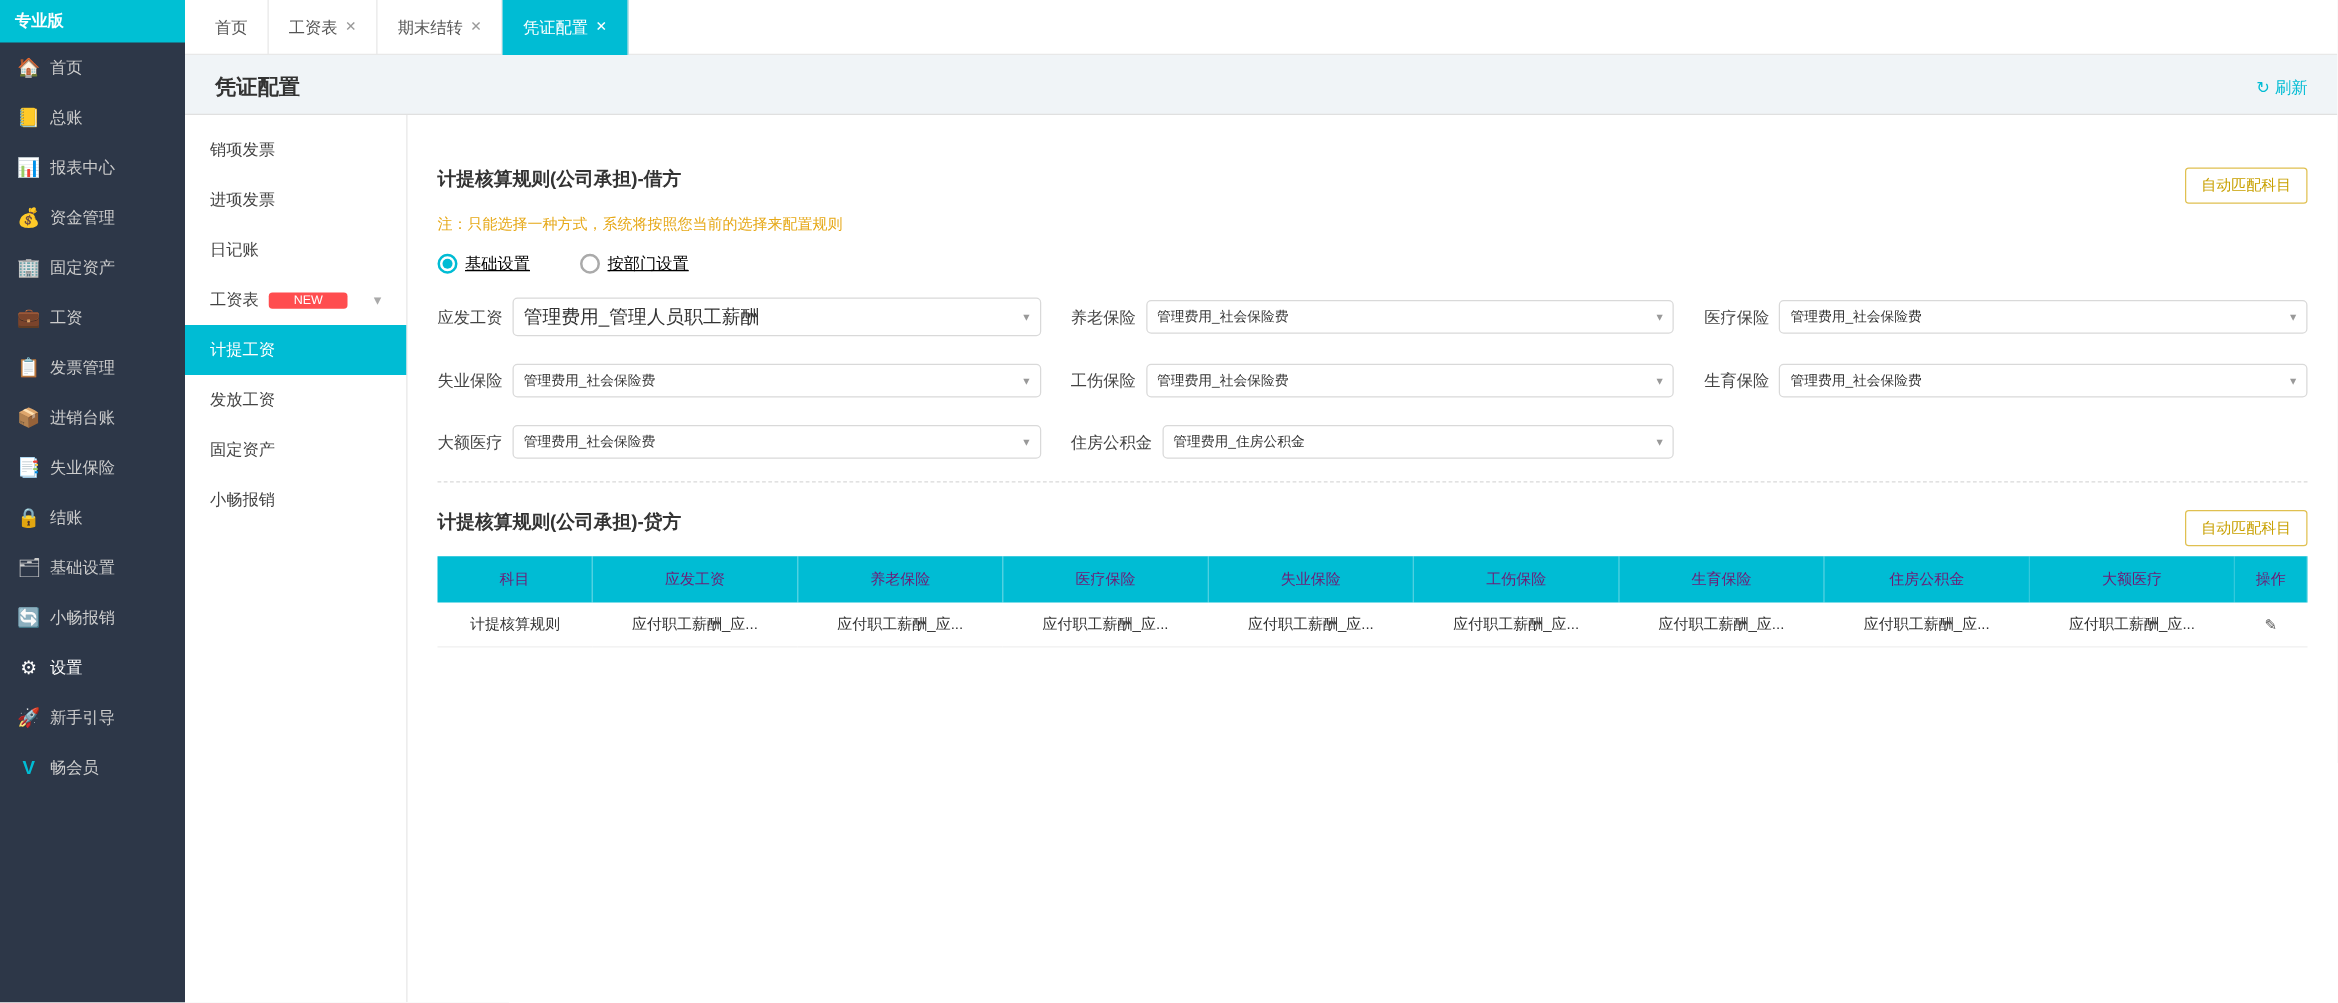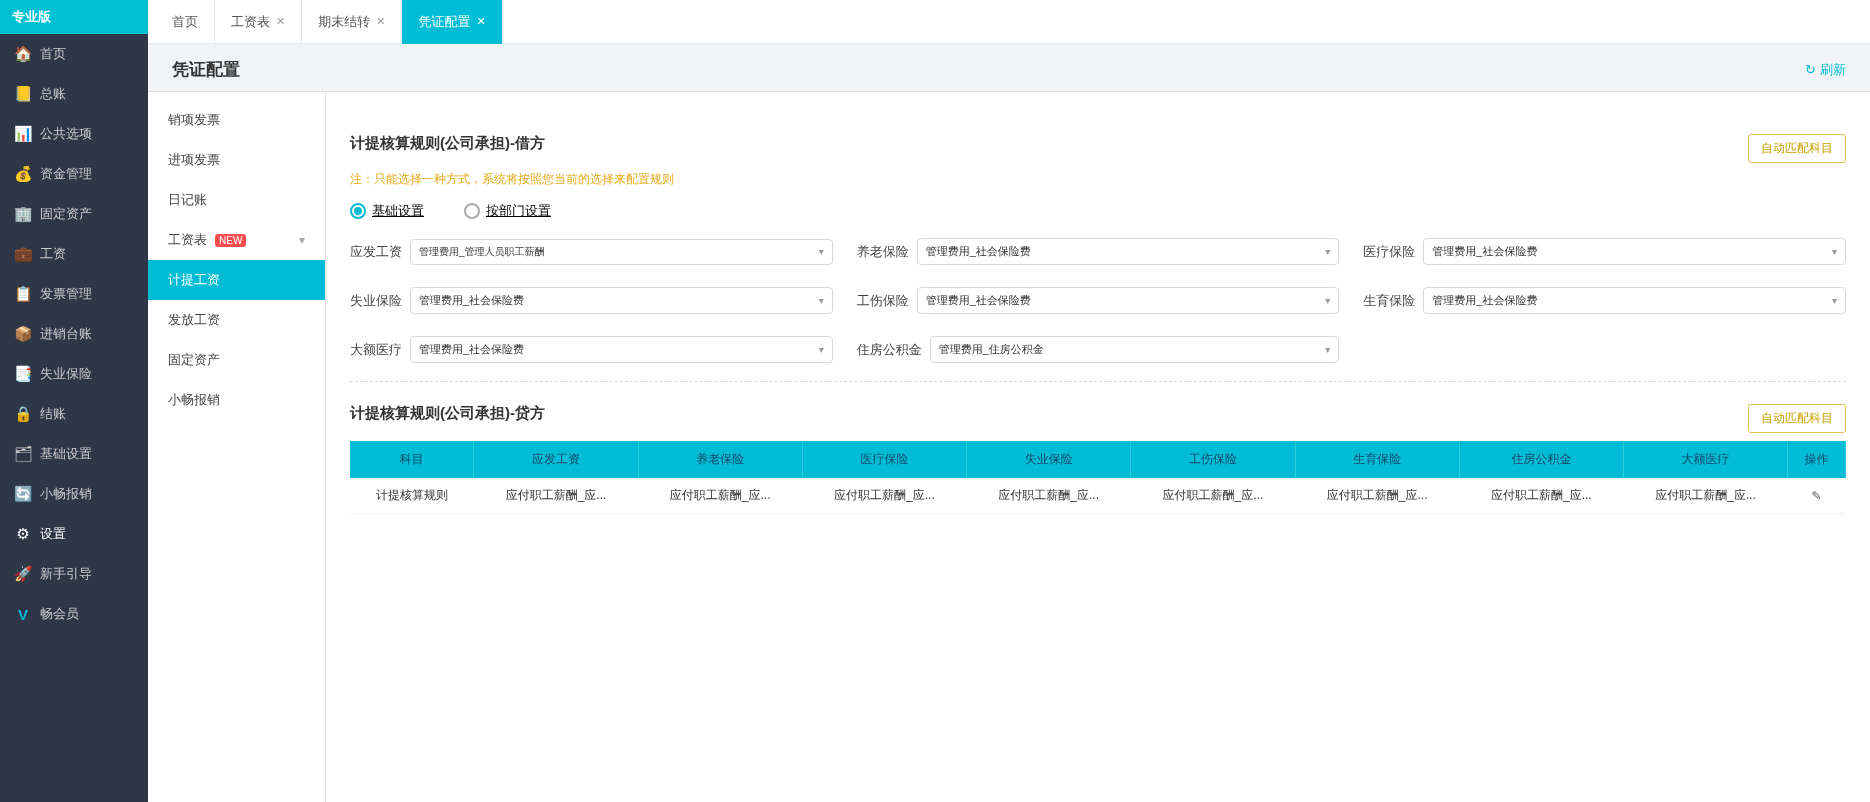--- a/index.html
+++ b/index.html
@@ -112,21 +112,21 @@
       justify-content: space-between;
     }
     .left-nav-item.active {
       background: #00bcd4;
       color: white;
     }
     .new-badge {
       background: #ff4d4f;
       color: white;
       font-size: 10px;
-      padding: 1px 4px;
+      padding: 1px 20px;
       border-radius: 3px;
       margin-left: 4px;
     }
 
     
     .right-content {
       flex: 1;
       overflow-y: auto;
       padding: 20px 24px;
     }
@@ -232,21 +232,21 @@
     }
 
     
     .data-table {
       width: 100%;
       border-collapse: collapse;
       font-size: 12px;
     }
     .data-table thead tr {
       background: #00bcd4;
-      color: #0c4a6e;
+      color: #701a75;
     }
     .data-table th {
       padding: 10px 8px;
       text-align: center;
       font-weight: normal;
       border-right: 1px solid rgba(255,255,255,0.2);
     }
     .data-table td {
       padding: 9px 8px;
       text-align: center;
@@ -264,21 +264,21 @@
   <div class="sidebar-item">
     <span class="sidebar-icon">🏠</span>
     <span>首页</span>
   </div>
   <div class="sidebar-item">
     <span class="sidebar-icon">📒</span>
     <span>总账</span>
   </div>
   <div class="sidebar-item">
     <span class="sidebar-icon">📊</span>
-    <span>公共选项</span>
+    <span>报表中心</span>
   </div>
   <div class="sidebar-item">
     <span class="sidebar-icon">💰</span>
     <span>资金管理</span>
   </div>
   <div class="sidebar-item">
     <span class="sidebar-icon">🏢</span>
     <span>固定资产</span>
   </div>
   <div class="sidebar-item">
@@ -402,21 +402,21 @@
             <span>按部门设置</span>
           </label>
         </div>
 
         <div style="display:flex;flex-direction:column;gap:14px;">
 
           <div class="form-grid">
             <div class="form-item">
               <span class="form-label">应发工资</span>
               <div class="form-select">
-                <span style="font-size:10px;overflow:hidden;text-overflow:ellipsis;white-space:nowrap;text-align:right;">管理费用_管理人员职工薪酬</span>
+                <span style="font-size:15px;overflow:hidden;text-overflow:ellipsis;white-space:nowrap;text-align:right;">管理费用_管理人员职工薪酬</span>
                 <span class="select-arrow">▾</span>
               </div>
             </div>
             <div class="form-item">
               <span class="form-label">养老保险</span>
               <div class="form-select">
                 <span style="font-size:11px;overflow:hidden;text-overflow:ellipsis;white-space:nowrap;">管理费用_社会保险费</span>
                 <span class="select-arrow">▾</span>
               </div>
             </div>

